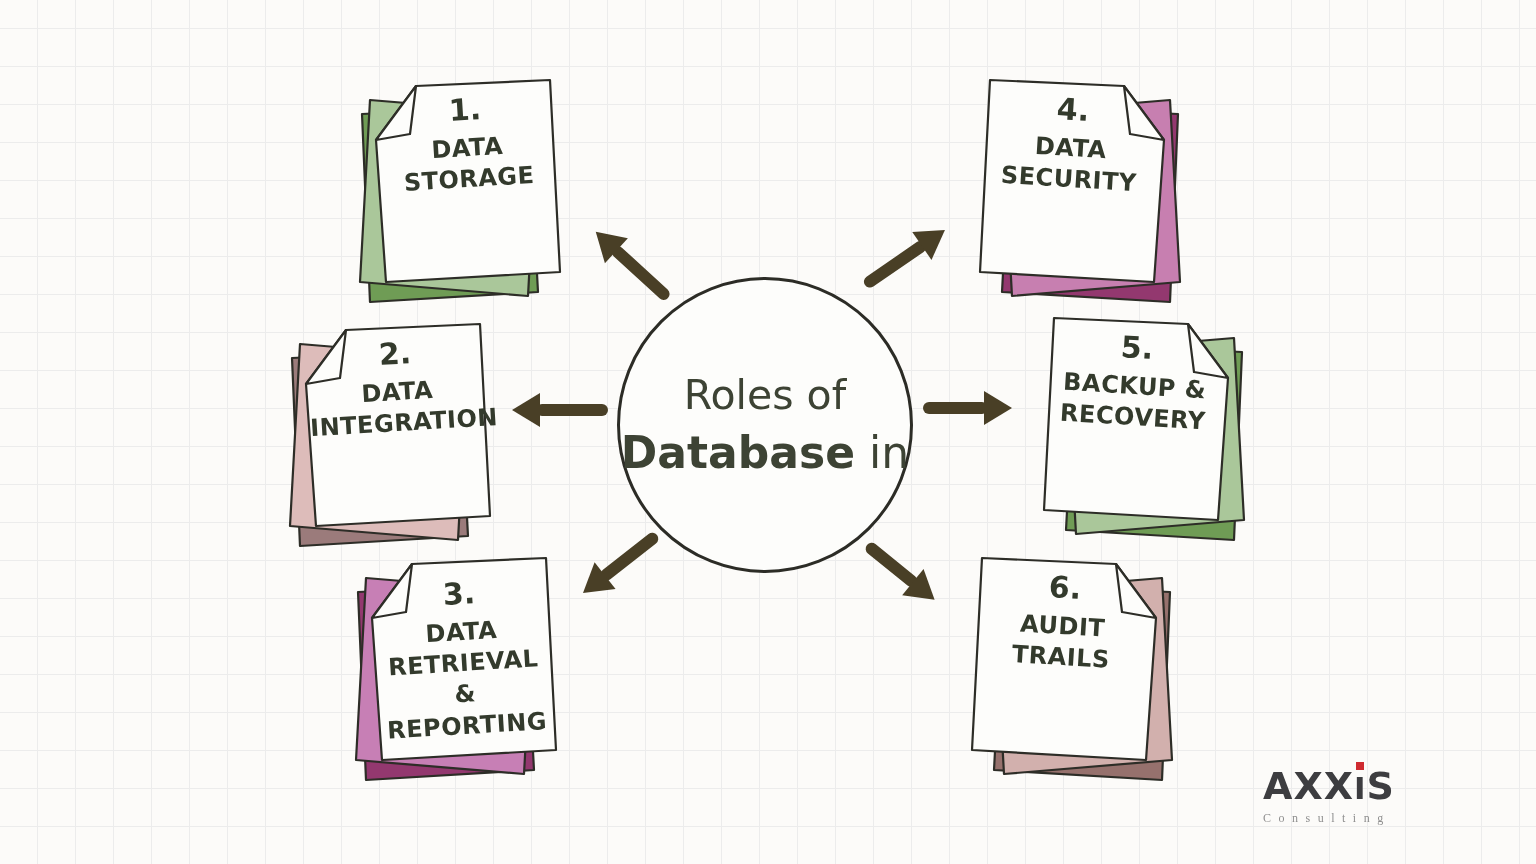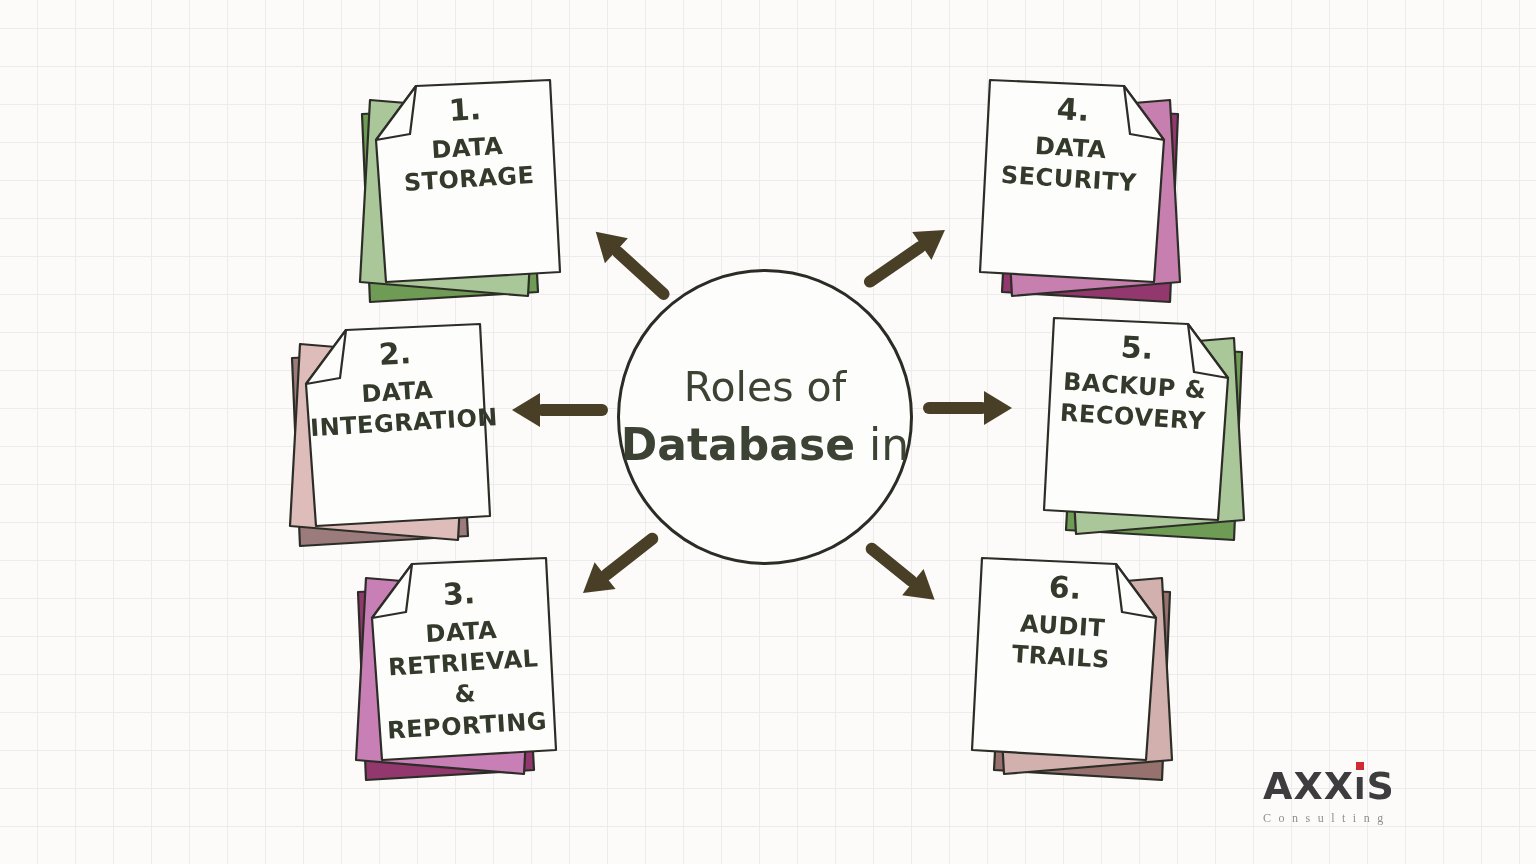--- a/index.html
+++ b/index.html
@@ -9,21 +9,21 @@
   .stage {
     position:relative; width:1536px; height:864px;
     background:
       repeating-linear-gradient(0deg,  transparent 0 37px, #ececec 37px 38px),
       repeating-linear-gradient(90deg, transparent 0 37px, #ececec 37px 38px),
       #fcfbf9;
   }
 
   
   .circle {
-    position:absolute; left:617px; top:269px; width:296px; height:296px;
+    position:absolute; left:617px; top:277px; width:296px; height:296px;
     border-radius:50%; background:#fdfdfb; border:3px solid #2c2c26;
     display:flex; flex-direction:column; align-items:center; justify-content:center;
     text-align:center; color:#3d4334;
   }
   .circle .t1 { font-size:41px; font-weight:400; line-height:1.35; }
   .circle .t2 { font-size:44px; font-weight:400; line-height:1.35; }
   .circle .t2 .bold { font-weight:700;margin-top:17px; }
   .circle .t3 { font-size:44px; font-weight:700; line-height:1.35; }
 
   

